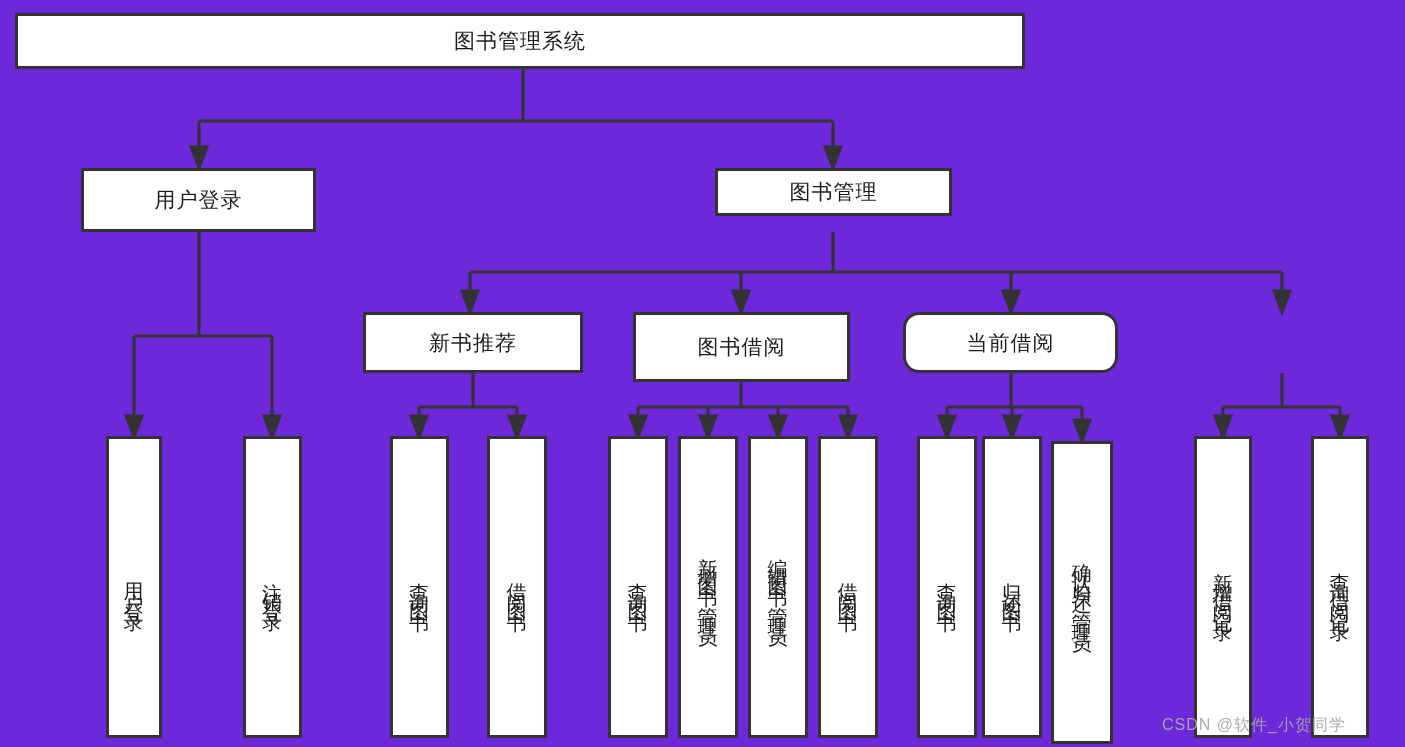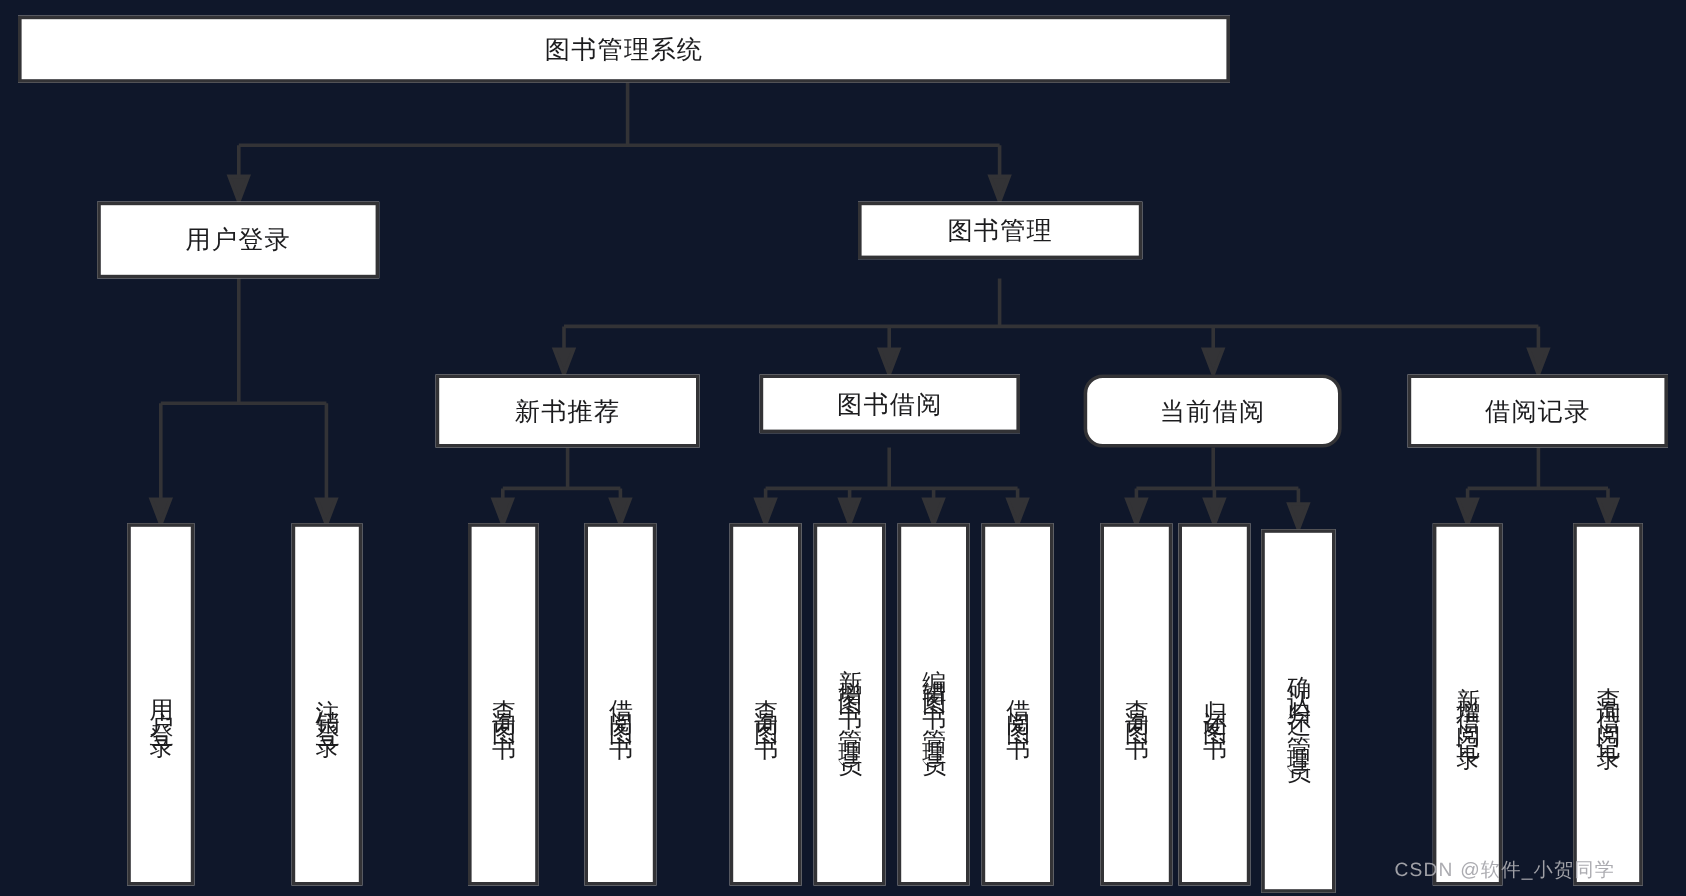--- a/index.html
+++ b/index.html
@@ -1,20 +1,20 @@
 <!DOCTYPE html>
 <html><head>
 <meta charset="utf-8">
 <style>
   html, body { margin: 0; padding: 0; background: #ffffff; }
   .stage {
     position: relative;
     width: 1405px;
     height: 747px;
-    background: #0f172a;
+    background: #6d28d9;
     font-family: "Liberation Sans", "DejaVu Sans", sans-serif;
     overflow: hidden;
   }
   .connectors {
     position: absolute;
     left: 0; top: 0;
     width: 1405px; height: 747px;
   }
   .hnode {
     position: absolute;
@@ -58,21 +58,21 @@
     color: rgba(168, 168, 173, 0.95);
     letter-spacing: 1px;
     z-index: 3;
     white-space: nowrap;
   }
   
   .n-root          { left: 15px;   top: 13px;  width: 1010px; height: 56px; }
   .n-user-login    { left: 81px;   top: 168px; width: 235px;  height: 64px; }
   .n-book-mgmt     { left: 715px;  top: 168px; width: 237px;  height: 48px; }
   .n-new-book      { left: 363px;  top: 312px; width: 220px;  height: 61px; }
-  .n-book-borrow   { left: 633px;  top: 312px; width: 217px;  height: 49px; }
+  .n-book-borrow   { left: 633px;  top: 312px; width: 217px;  height: 70px; }
   .n-cur-borrow    { left: 903px;  top: 312px; width: 215px;  height: 61px; border-radius: 16px; }
   .n-borrow-rec    { left: 1173px; top: 312px; width: 217px;  height: 61px; }
   .l-ul-1 { left: 106px;  width: 56px; }
   .l-ul-2 { left: 243px;  width: 59px; }
   .l-nb-1 { left: 390px;  width: 59px; }
   .l-nb-2 { left: 487px;  width: 60px; }
   .l-bb-1 { left: 608px;  width: 60px; }
   .l-bb-2 { left: 678px;  width: 60px; }
   .l-bb-3 { left: 748px;  width: 60px; }
   .l-bb-4 { left: 818px;  width: 60px; }
@@ -150,23 +150,20 @@
 
   <div class="hnode n-new-book">
     <span>新书推荐</span>
   </div>
   <div class="hnode n-book-borrow">
     <span>图书借阅</span>
   </div>
   <div class="hnode n-cur-borrow">
     <span>当前借阅</span>
   </div>
-  <div class="hnode n-borrow-rec">
-    <span>借阅记录</span>
-  </div>
 
   <div class="vnode l-ul-1">
     <span>用户登录</span>
   </div>
   <div class="vnode l-ul-2">
     <span>注销登录</span>
   </div>
 
   <div class="vnode l-nb-1">
     <span>查询图书</span>

